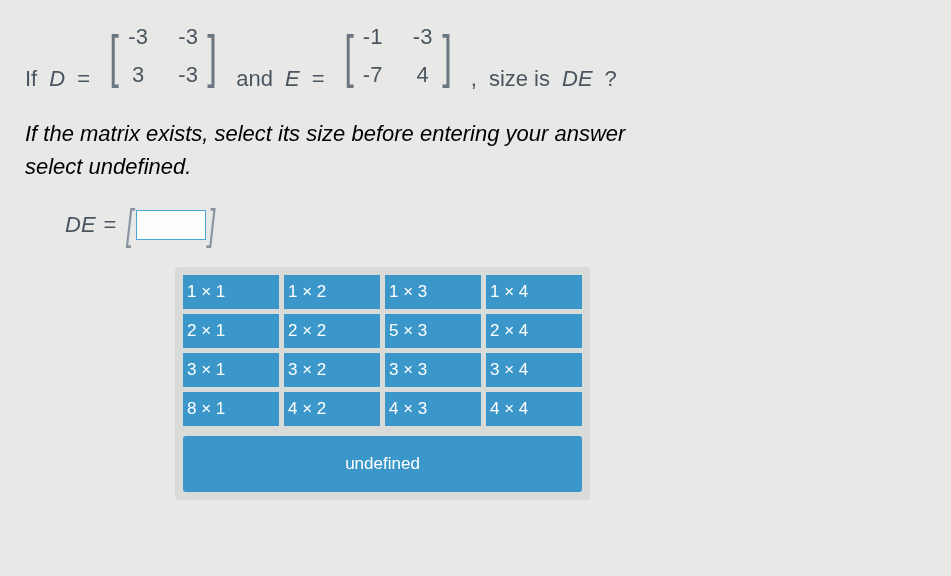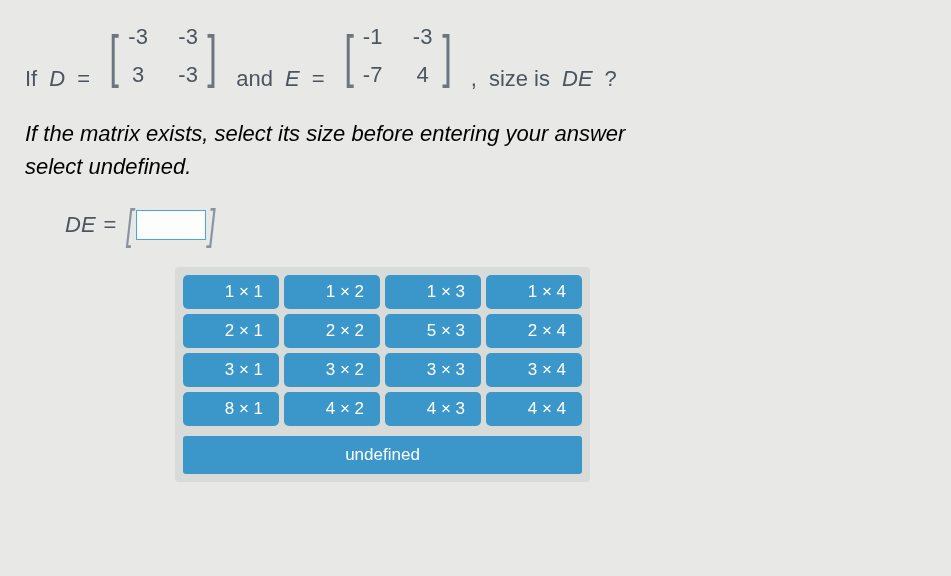--- a/index.html
+++ b/index.html
@@ -87,33 +87,33 @@
     }
     .size-grid {
       display: grid;
       grid-template-columns: repeat(4, 96px);
       gap: 5px;
     }
     .size-btn {
       background: #3b97c9;
       color: white;
       font-size: 17px;
-      padding: 7px 16px;
-      text-align: right;
-      border-radius: 5px;
+      padding: 7px 4px;
+      text-align: left;
+      border-radius: 0;
       border: none;
       cursor: pointer;
       font-family: inherit;
     }
     .undefined-btn {
       grid-column: 1 / -1;
       background: #3b97c9;
       color: white;
       font-size: 17px;
-      padding: 9px 0;
+      padding: 18px 0;
       text-align: center;
       border-radius: 3px;
       border: none;
       cursor: pointer;
       font-family: inherit;
       margin-top: 5px;
     }
     .it { font-style: italic; }
   </style>
 </head>

